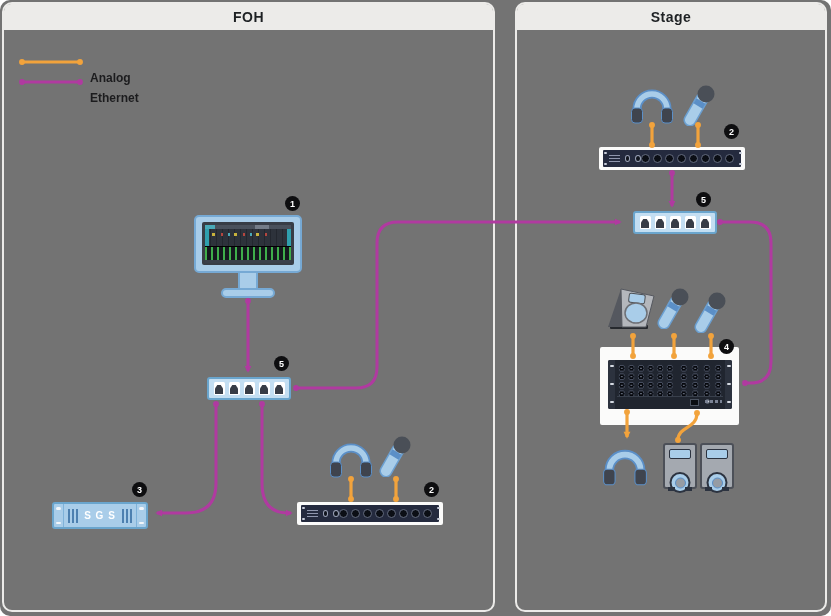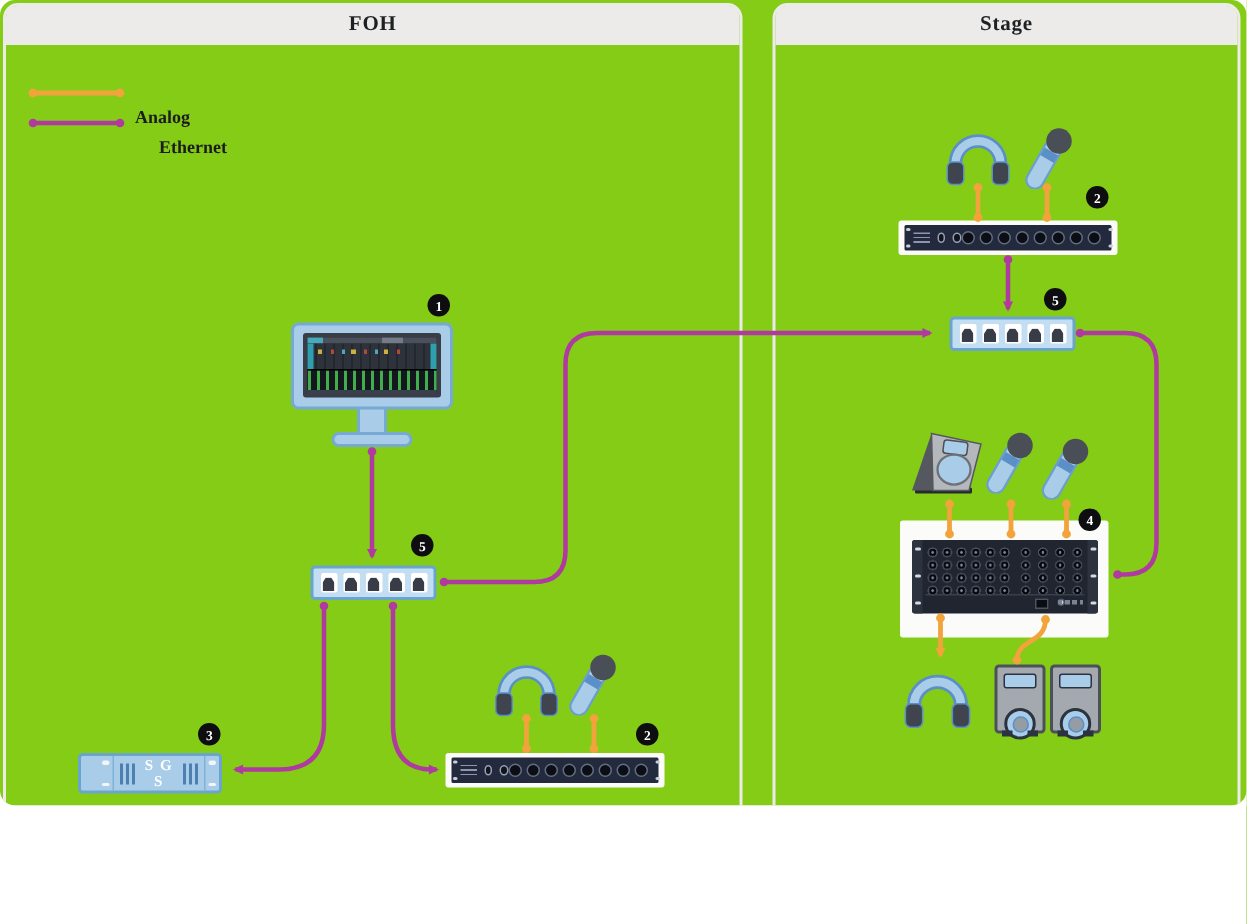--- a/index.html
+++ b/index.html
@@ -1,19 +1,19 @@
 <!DOCTYPE html>
 <html><head>
 <meta charset="utf-8">
 <style>
   html,body { margin:0; padding:0; background:#ffffff; }
   #canvas {
-    position:relative; width:831px; height:537px;
-    background:#84cc16; border-radius:10px; overflow:hidden;
-    font-family:Liberation Serif, serif;
+    position:relative; width:831px; height:616px;
+    background:#737373; border-radius:10px; overflow:hidden;
+    font-family:Liberation Sans, sans-serif;
   }
   
   .panel {
     position:absolute; top:2px; height:610px; box-sizing:border-box;
     border:2px solid #ecebe9; border-radius:10px;
   }
   .panel-header {
     height:26px; background:#ecebe9; border-radius:7px 7px 0 0;
     display:flex; align-items:center; justify-content:center;
     font-size:14px; font-weight:700; color:#1e2124; letter-spacing:0.5px;
@@ -83,21 +83,21 @@
   }
   .port { width:11px; height:13px; background:#ffffff; border-radius:1.5px;
     display:flex; align-items:flex-end; justify-content:center; }
   .port i { display:block; width:8px; height:9px; margin-bottom:1px; background:#373c46;
     clip-path:polygon(0 100%,0 38%,28% 0,72% 0,100% 38%,100% 100%); }
 
   
   #sgs {
     left:52px; top:502px; width:96px; height:27px; box-sizing:border-box;
     background:#a9cde9; border:2px solid #6aa5cd; border-radius:3px;
-    display:flex; align-items:center;padding-left:12px;
+    display:flex; align-items:center;
   }
   .sgs-ear { width:9px; align-self:stretch; position:relative; }
   .sgs-ear.l { border-right:1px solid #7fb2d9; }
   .sgs-ear.r { border-left:1px solid #7fb2d9; }
   .sgs-ear::before,.sgs-ear::after {
     content:""; position:absolute; left:2px; width:5px; height:2.5px;
     background:#f2f6fa; border-radius:2px;
   }
   .sgs-ear::before { top:3px; } .sgs-ear::after { bottom:3px; }
   .sgs-vents { display:flex; gap:2px; margin:0 4px; }
@@ -169,21 +169,21 @@
       <span>FOH</span>
     </div>
   </div>
   <div class="panel" id="panel-stage">
     <div class="panel-header">
       <span>Stage</span>
     </div>
   </div>
 
   <div class="legend-label" style="left:90px; top:54px">Analog</div>
-  <div class="legend-label" style="left:106px; top:74px">Ethernet</div>
+  <div class="legend-label" style="left:90px; top:74px">Ethernet</div>
 
   <svg id="wires" width="831" height="616" viewBox="0 0 831 616">
     <defs>
       <marker id="dot-m" viewBox="0 0 8 8" refX="4" refY="4" markerWidth="2.4" markerHeight="2.4">
         <circle cx="4" cy="4" r="3.2" fill="#b03aa0"></circle>
       </marker>
       <marker id="arr-m" viewBox="0 0 10 10" refX="7" refY="5" markerWidth="2.8" markerHeight="2.8" orient="auto">
         <path d="M1 1 L9 5 L1 9 z" fill="#b03aa0"></path>
       </marker>
       <marker id="dot-o" viewBox="0 0 8 8" refX="4" refY="4" markerWidth="2.3" markerHeight="2.3">

